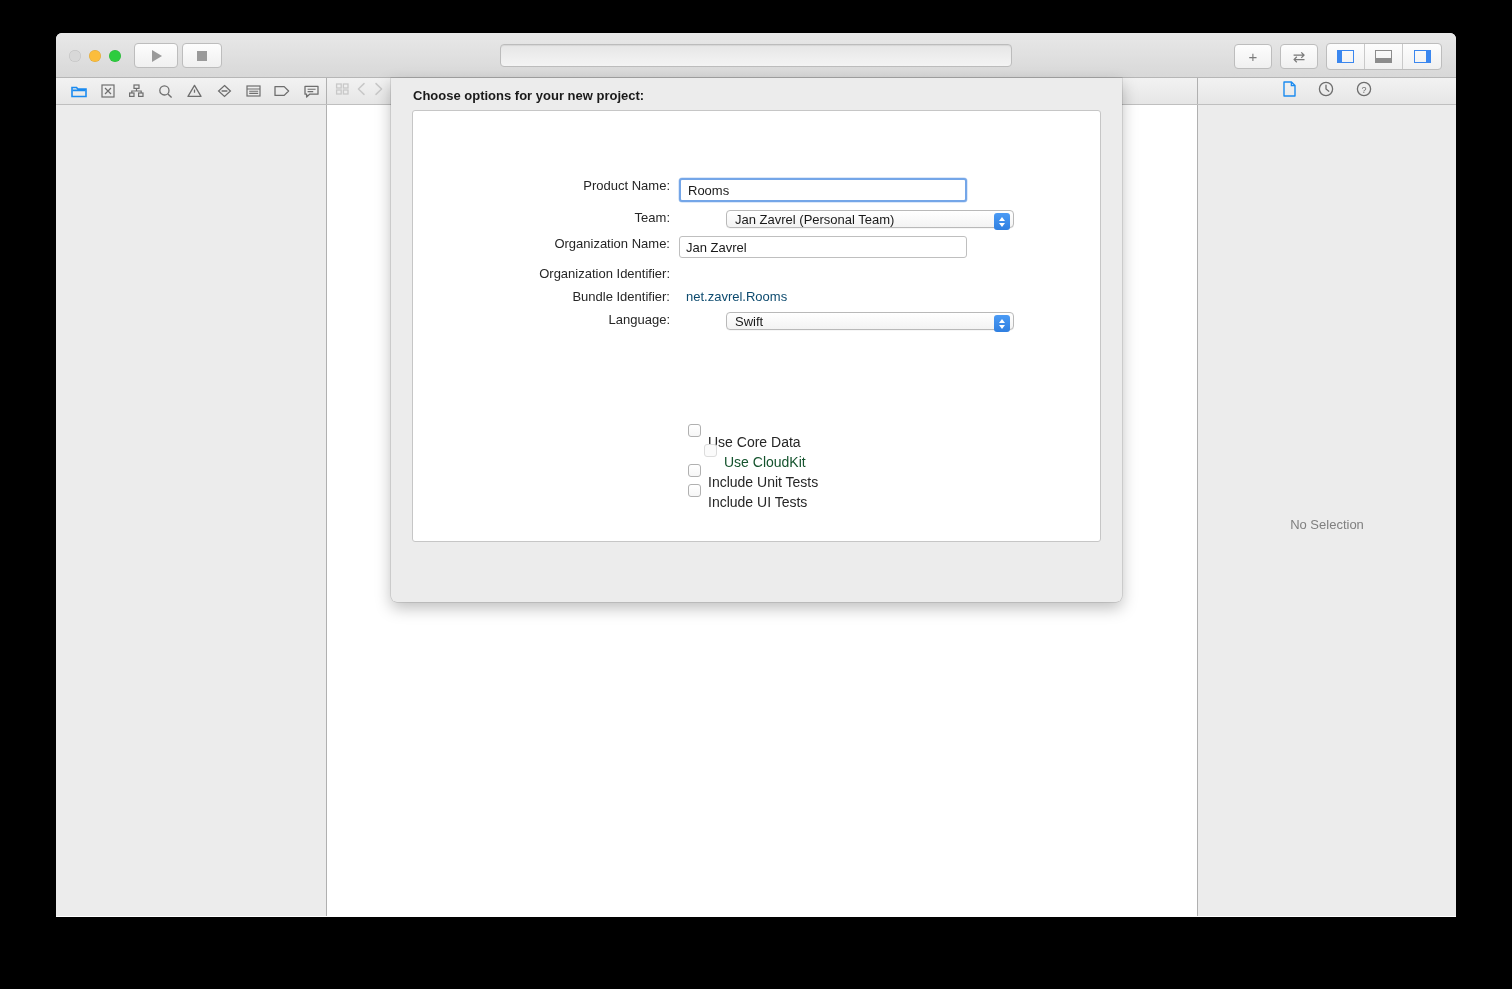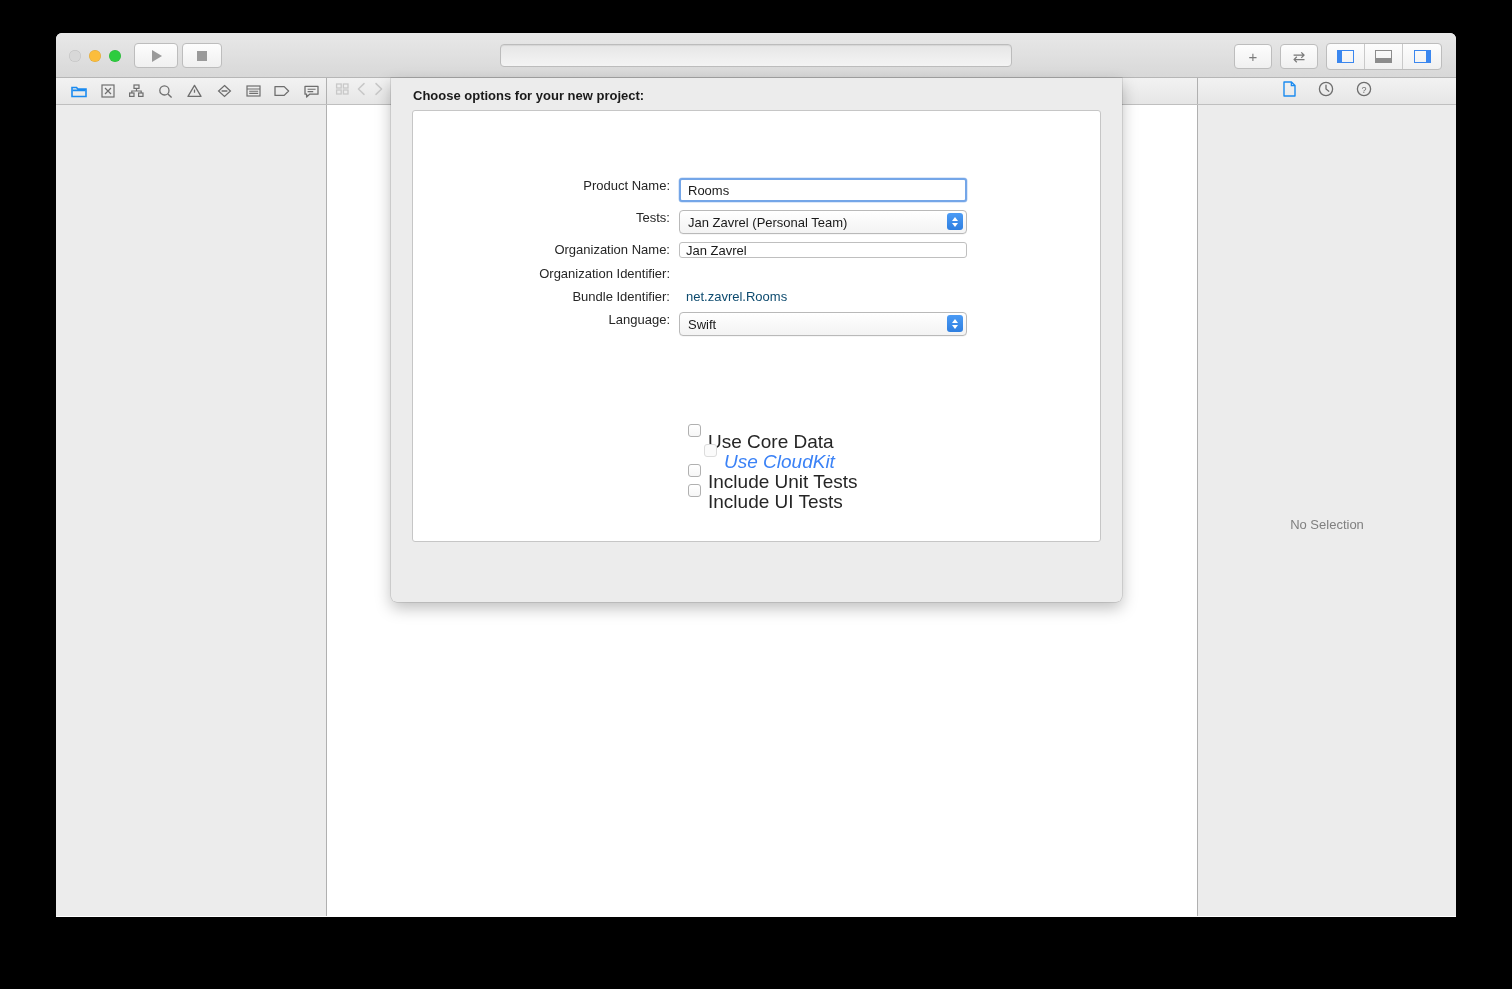--- a/index.html
+++ b/index.html
@@ -246,21 +246,21 @@
   .row .lbl {
     width: 266px;
     text-align: right;
     padding-right: 9px;
     font-size: 13px;
     color: #262626;
   }
 
   .tf {
     width: 288px;
-    height: 16px;
+    height: 22px;
     border: 1px solid #bfbfbf;
     border-radius: 3px;
     background: #ffffff;
     font-size: 13px;
     color: #1a1a1a;
     padding: 0 6px;
     display: flex;
     align-items: center;
     font-family: "Liberation Sans", sans-serif;
   }
@@ -273,30 +273,31 @@
 
   .static-val {
     font-size: 13px;
     color: #0c4a6e;
     padding-left: 7px;
   }
 
   .popup {
     position: relative;
     width: 288px;
-    height: 24px;
+    height: 18px;
     border: 1px solid #b9b9b9;
     border-radius: 4px;
     background: linear-gradient(to bottom, #ffffff, #f3f3f3);
     font-size: 13px;
     color: #1a1a1a;
     padding: 0 26px 0 8px;
     display: flex;
     align-items: center;
     box-shadow: 0 0.5px 0.5px rgba(0,0,0,0.07);
+    margin-left: 47px;
   }
   .popup .stepper {
     position: absolute;
     right: 3px;
     top: 2px;
     width: 16px;
     height: 17px;
     background: linear-gradient(to bottom, #4b9bf5, #2f7fe0);
     border-radius: 3px;
     display: flex;
@@ -324,22 +325,22 @@
   .cbrow.indent { padding-left: 16px; }
   .cb {
     width: 13px; height: 13px;
     border: 1px solid #b0b0b0;
     border-radius: 3px;
     background: linear-gradient(to bottom, #ffffff, #f6f6f6);
     margin-right: 7px;
     flex: none;
   }
   .cb.disabled { border-color: #dcdcdc; background: #fbfbfb; }
-  .cbtext { font-size: 19px; color: #262626; margin-top: 24px; }
-  .cbtext.disabled { color: #3b82f6; font-style: italic; }
+  .cbtext { font-size: 14px; color: #262626; margin-top: 24px; }
+  .cbtext.disabled { color: #14532d; }
 
   
   .sheet-footer {
     position: absolute;
     left: 21px;
     right: 21px;
     bottom: 15px;
     height: 22px;
   }
   .btn {
@@ -527,21 +528,21 @@
   <div class="sheet-box">
 
     <div class="form">
 
       <div class="row">
         <span class="lbl">Product Name:</span>
         <div class="tf focused">Rooms</div>
       </div>
 
       <div class="row">
-        <span class="lbl">Tests:</span>
+        <span class="lbl">Team:</span>
         <div class="popup">
           <span>Jan Zavrel (Personal Team)</span>
           <span class="stepper">
             <span class="chev up"></span>
               <span class="chev down"></span>
           </span>
         </div>
       </div>
 
       <div class="row">

